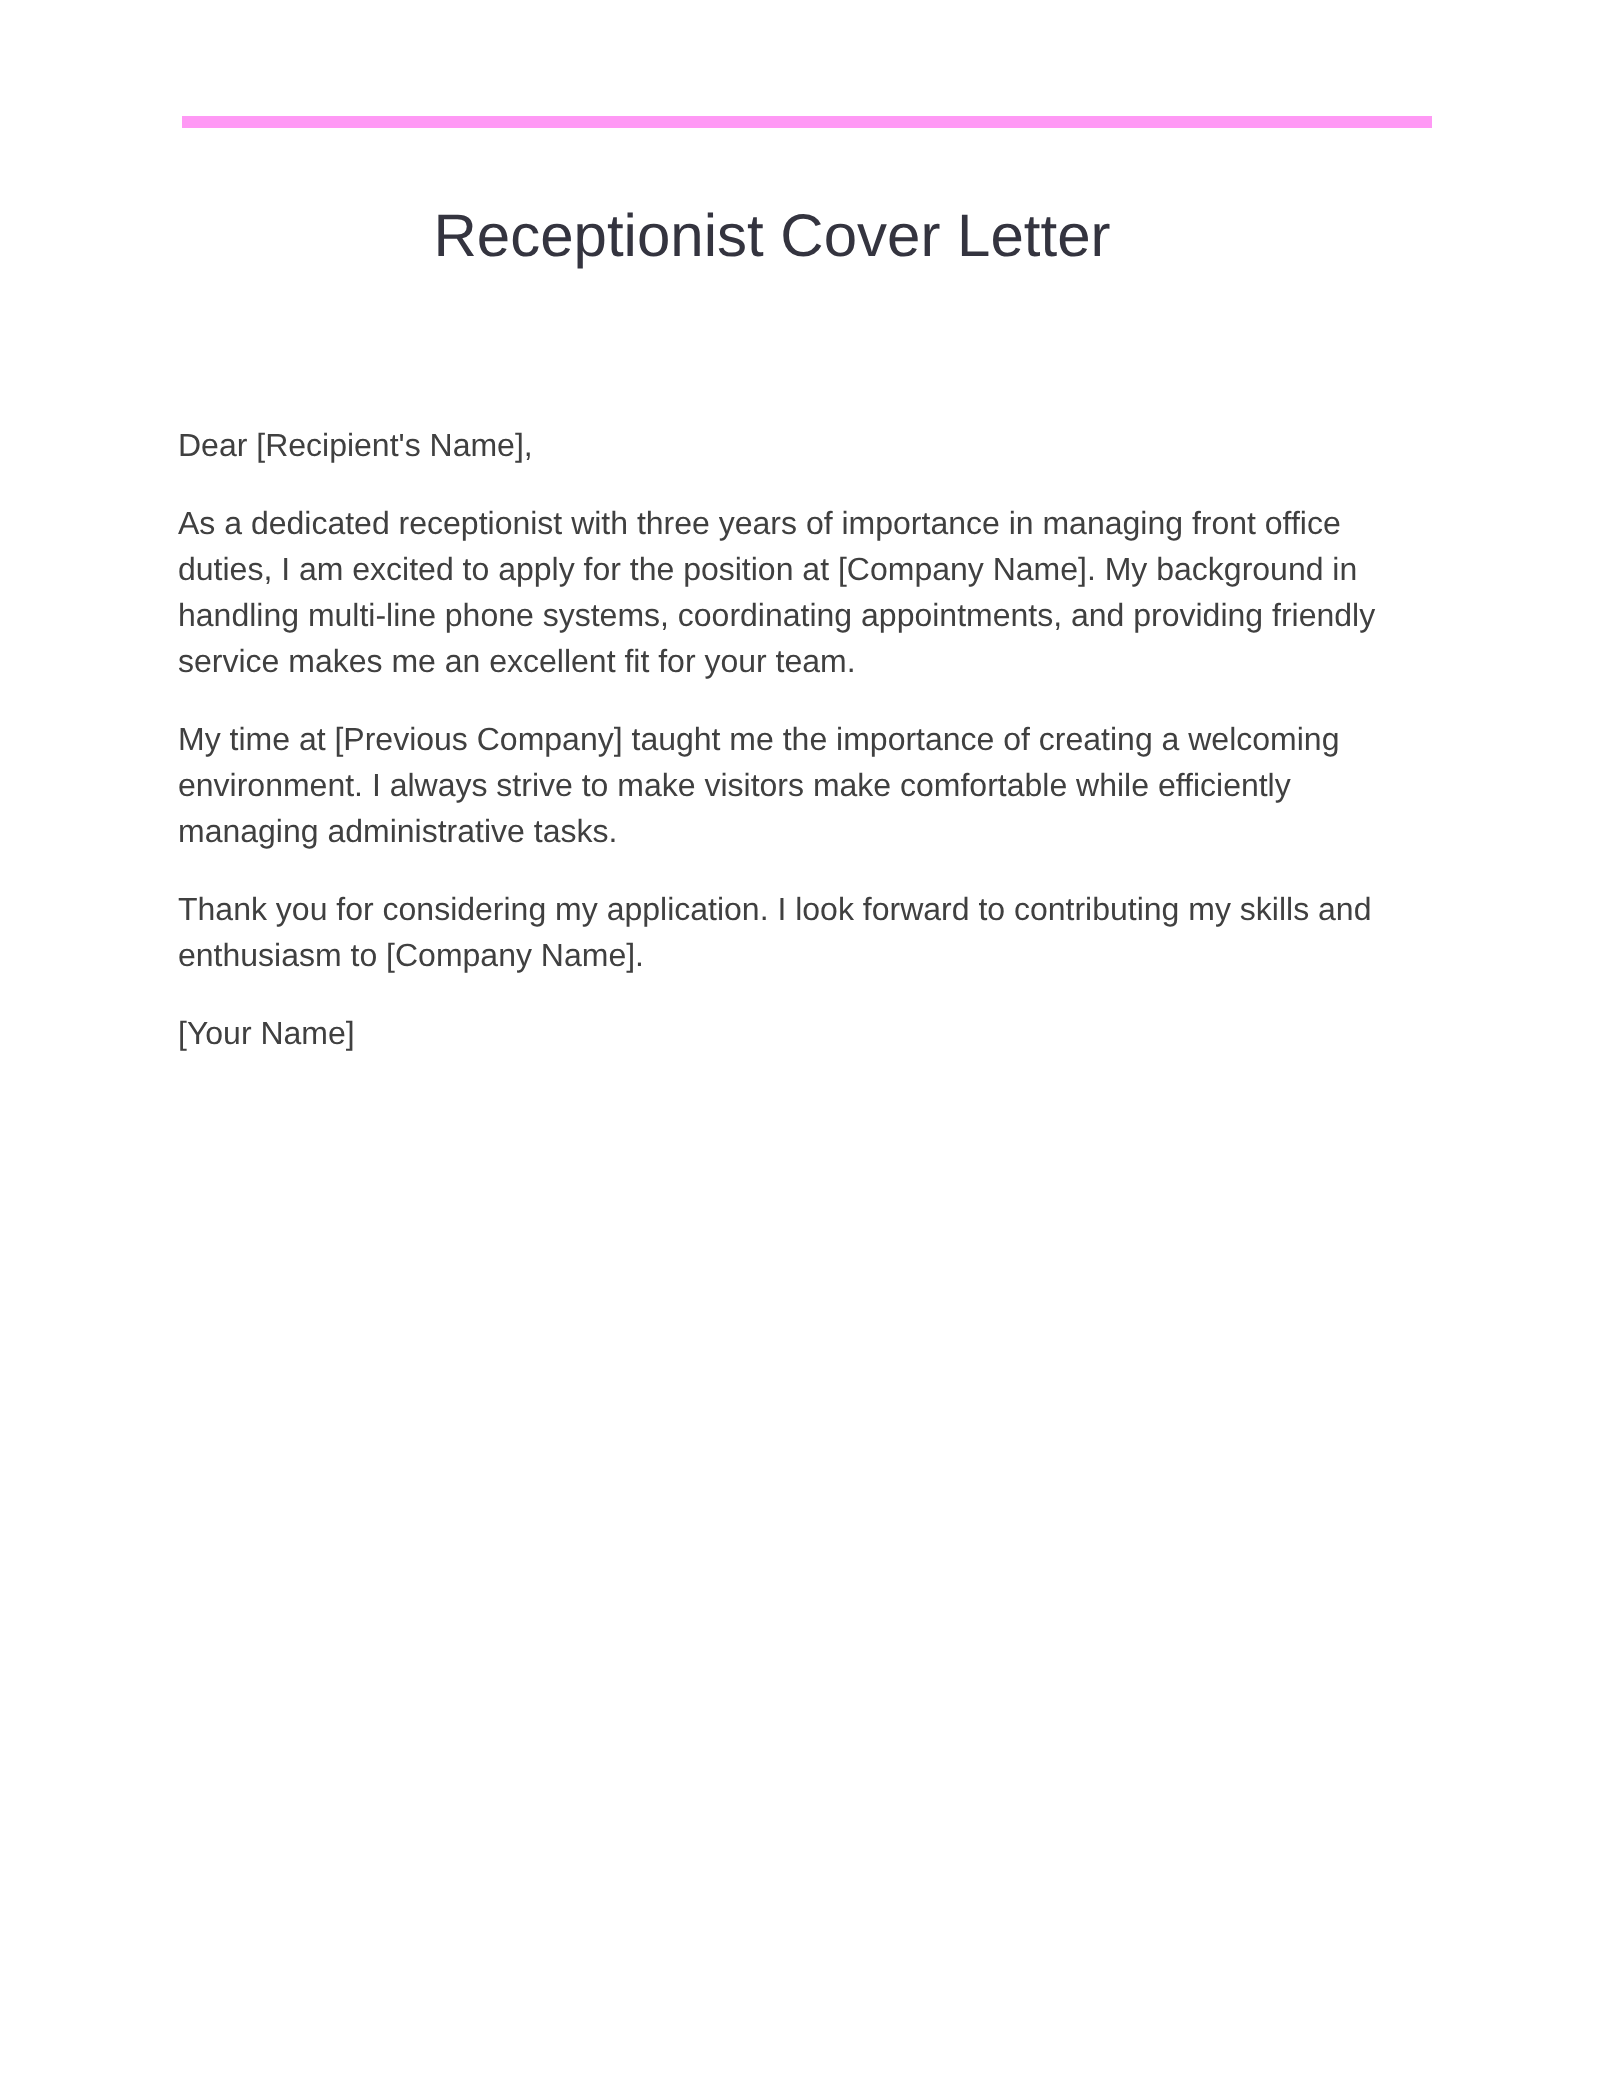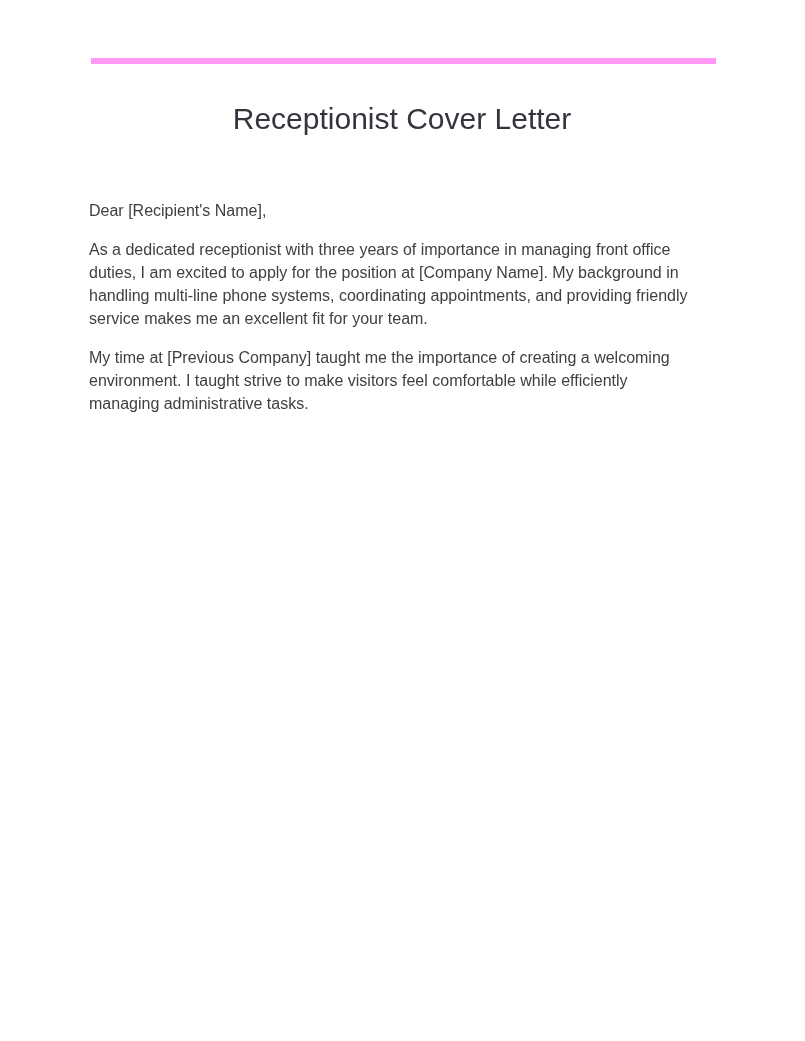--- a/index.html
+++ b/index.html
@@ -1,25 +1,27 @@
 <!DOCTYPE html>
 <html><head>
   <meta charset="utf-8">
   <style>
     html, body { margin: 0; padding: 0; background: #ffffff; }
     body { width: 805px; height: 1041px; position: relative; overflow: hidden;
            font-family: "Liberation Sans", sans-serif; }
     .accent-bar { position: absolute; left: 91px; top: 58px; width: 625px; height: 6px; background: #ff99f5; }
-    .title { position: absolute; left: 16px; top: 102px; width: 772px; text-align: center;
+    .title { position: absolute; left: 0; top: 102px; width: 772px; text-align: center;
              font-size: 30px; color: #34343f; margin: 0; font-weight: normal; }
-    .body { position: absolute; left: 89px; top: 199px; width: 600px; color: #404040; font-size: 16px; line-height: 23px; }
+    .body { position: absolute; left: 89px; top: 212px; width: 600px; color: #404040; font-size: 16px; line-height: 23px; }
     .body p { margin: 0 0 16px 0; }
   </style>
 </head>
 <body>
 
 <div class="accent-bar"></div>
 <h1 class="title">Receptionist Cover Letter</h1>
 <div class="body">
   <p>Dear [Recipient's Name],</p>
   <p>As a dedicated receptionist with three years of importance in managing front office duties, I am excited to apply for the position at [Company Name]. My background in handling multi-line phone systems, coordinating appointments, and providing friendly service makes me an excellent fit for your team.</p>
-  <p>My time at [Previous Company] taught me the importance of creating a welcoming environment. I taught strive to make visitors feel comfortable while efficiently managing administrative tasks.</p>
+  <p>My time at [Previous Company] taught me the importance of creating a welcoming environment. I always strive to make visitors make comfortable while efficiently managing administrative tasks.</p>
+  <p>Thank you for considering my application. I look forward to contributing my skills and enthusiasm to [Company Name].</p>
+  <p>[Your Name]</p>
 </div>
 
 </body></html>

